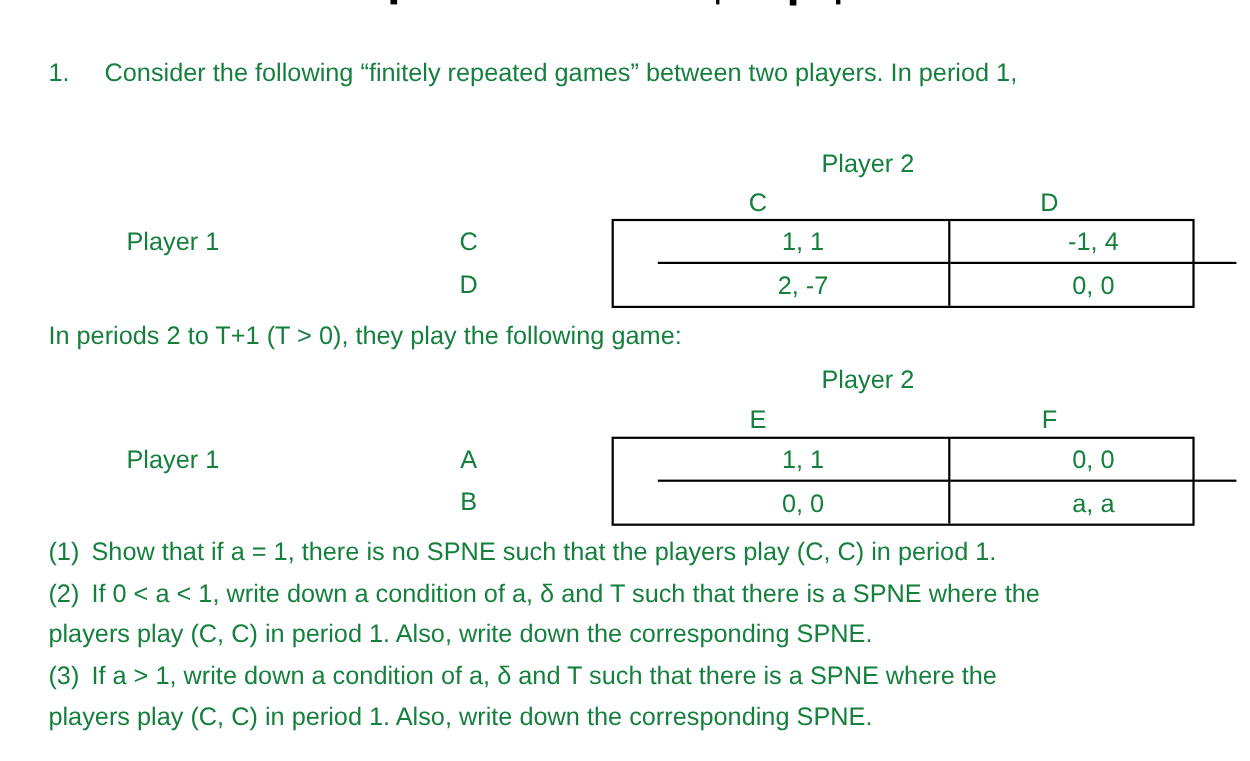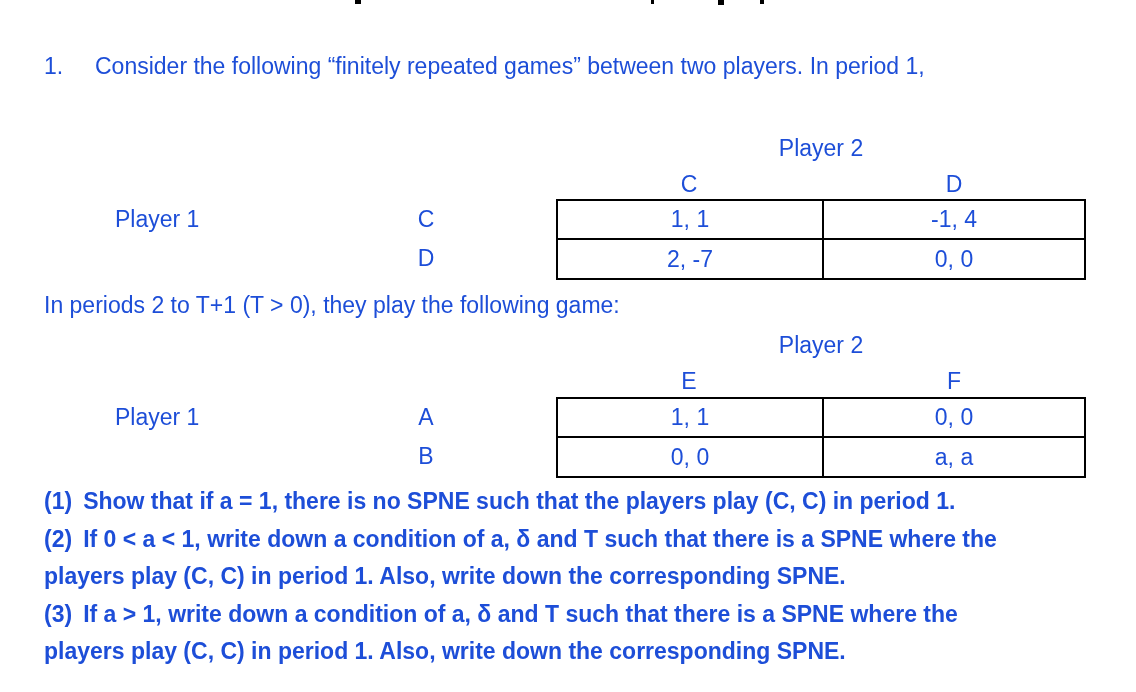--- a/index.html
+++ b/index.html
@@ -3,54 +3,55 @@
 <meta charset="utf-8">
 <style>
   html, body { margin: 0; padding: 0; background: #ffffff; }
   .page {
     position: relative;
     width: 1136px;
     height: 692px;
     background: #ffffff;
     font-family: "Liberation Sans", sans-serif;
     font-size: 23px;
-    color: #1d4ed8;
+    color: #15803d;
     overflow: hidden;
   }
   .abs { position: absolute; white-space: nowrap; }
   .frag { position: absolute; background: #000000; }
 
   .body-line { line-height: 28px; }
   .num-marker { display: inline-block; width: 51px; }
 
-  .col-player { left: 556px; width: 530px; text-align: center; line-height: 28px; }
+  .col-player { left: 524px; width: 530px; text-align: center; line-height: 28px; }
   .col-heads { left: 556px; width: 530px; display: flex; line-height: 28px; }
   .col-heads .col-head { text-align: center; }
   .col-head-1 { width: 266px; }
   .col-head-2 { width: 264px; }
 
   .row-player { left: 115px; height: 38px; line-height: 38px; }
   .row-label { left: 400px; width: 52px; height: 38px; line-height: 38px; text-align: center; }
 
   .matrix {
     left: 556px; width: 530px; height: 81px;
     border: 2px solid #000000;
     box-sizing: border-box;
     display: grid;
     grid-template-columns: 266px 260px;
     grid-template-rows: 39px 38px;
+    padding-left: 40px;
   }
   .cell {
     box-sizing: border-box;
     display: flex; align-items: center; justify-content: center;
   }
   .cell.bdr-r { border-right: 2px solid #000000; }
   .cell.bdr-b { border-bottom: 2px solid #000000; }
 
-  .questions { left: 44px; top: 483px; font-weight: bold; }
+  .questions { left: 44px; top: 483px; }
   .q-line { height: 37.5px; line-height: 37.5px; white-space: nowrap; }
   .q-marker { display: inline-block; margin-right: 11px; }
 </style>
 </head>
 <body>
 
 <div class="page">
 
   <div class="frag" style="left:355px; top:0; width:6px; height:4px;"></div>
   <div class="frag" style="left:651px; top:0; width:3px; height:4px;"></div>

